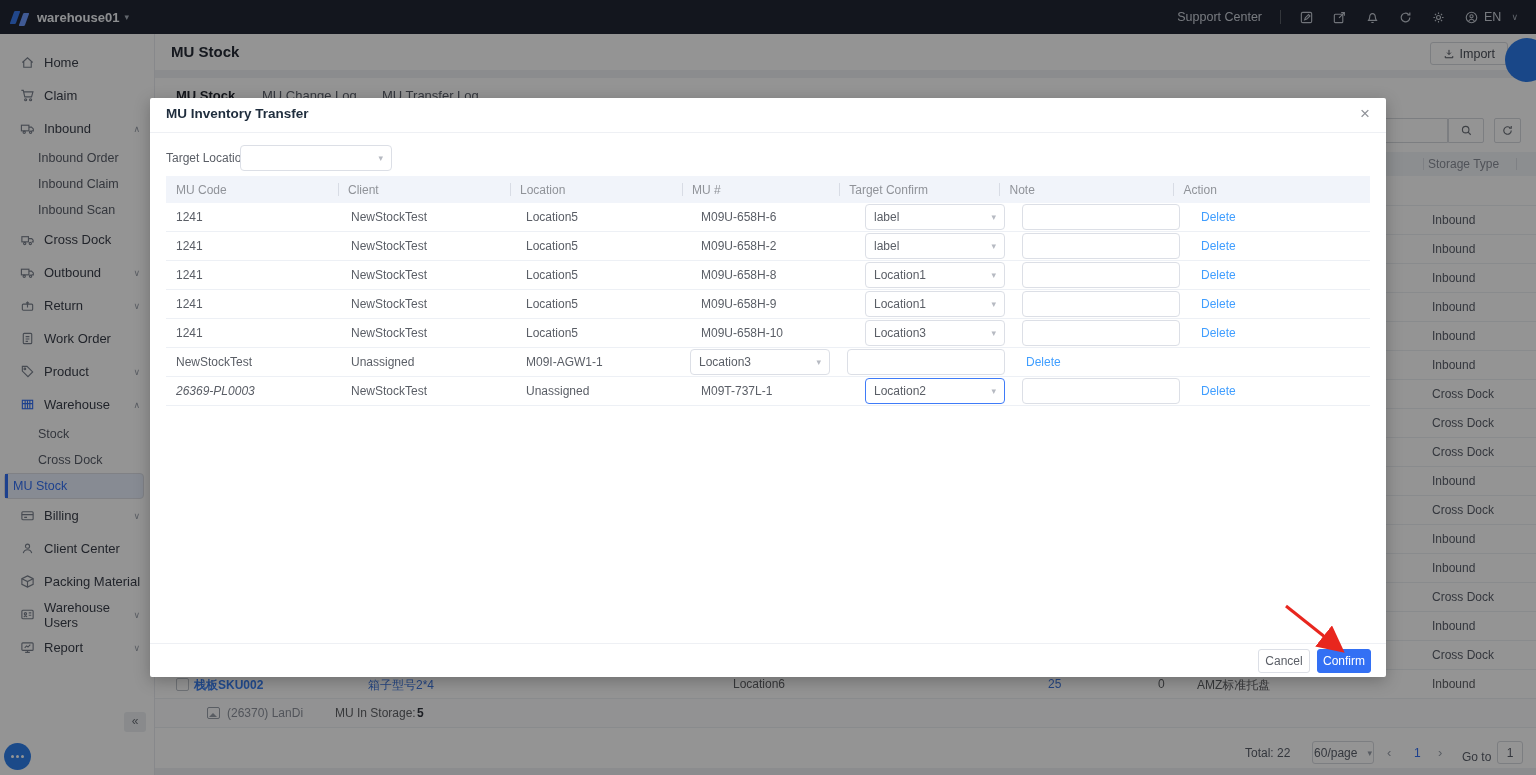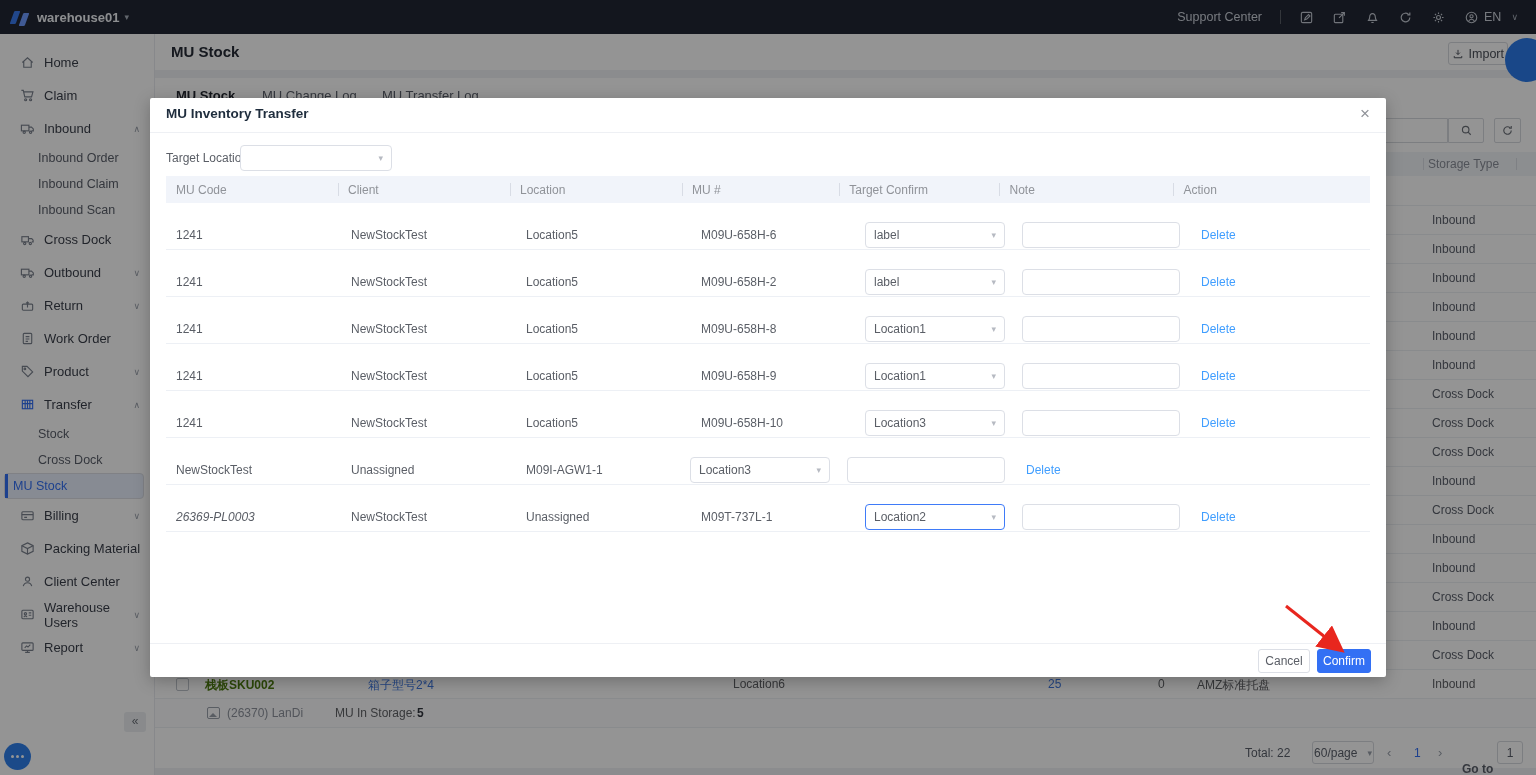--- a/index.html
+++ b/index.html
@@ -34,21 +34,21 @@
   #collapse-btn{position:absolute;left:124px;top:712px;width:22px;height:20px;background:#eceef2;border-radius:3px;
                 color:#6b7078;text-align:center;line-height:19px;font-size:12px;cursor:pointer;}
   #chat-bubble{position:absolute;left:4px;top:743px;width:27px;height:27px;border-radius:50%;background:#2f80ed;z-index:2;
                display:flex;align-items:center;justify-content:center;cursor:pointer;}
   .chat-dots{display:flex;gap:2px;}
   .chat-dots i{width:3px;height:3px;border-radius:50%;background:#fff;}
 
   
   #titlebar{position:absolute;left:155px;top:34px;width:1381px;height:36px;background:#fff;z-index:1;}
   #page-title{position:absolute;left:16px;top:9px;font-size:15px;font-weight:bold;color:#262b36;}
-  #import-btn{position:absolute;right:28px;top:8px;height:23px;padding:0 3px;border:1px solid #d6d9de;border-radius:3px;background:#fff;
+  #import-btn{position:absolute;right:28px;top:8px;height:23px;padding:0 12px;border:1px solid #d6d9de;border-radius:3px;background:#fff;
               display:flex;align-items:center;gap:5px;color:#4a4f58;font-size:12.5px;cursor:pointer;margin-left:40px;}
   #import-btn svg{width:12px;height:12px;}
   #card{position:absolute;left:155px;top:78px;width:1381px;height:690px;background:#fff;z-index:1;}
   .tab{position:absolute;top:10px;font-size:13px;color:#5a5f6a;cursor:pointer;}
   .tab.active{color:#23272f;font-weight:bold;}
   #search-input{position:absolute;left:1045px;top:40px;width:248px;height:25px;border:1px solid #d6d9de;border-radius:2px 0 0 2px;background:#fff;padding:0 8px;font-size:12px;}
   #search-btn{position:absolute;left:1293px;top:40px;width:36px;height:25px;border:1px solid #d6d9de;border-radius:0 2px 2px 0;background:#fff;
               display:flex;align-items:center;justify-content:center;color:#6b7078;cursor:pointer;}
   #refresh-btn{position:absolute;left:1339px;top:40px;width:27px;height:25px;border:1px solid #d6d9de;border-radius:2px;background:#fff;
               display:flex;align-items:center;justify-content:center;color:#6b7078;cursor:pointer;}
@@ -67,41 +67,41 @@
   .img-ic{position:absolute;left:52px;top:8px;width:13px;height:12px;border:1px solid #9aa0ab;border-radius:2px;}
   .img-ic::after{content:"";position:absolute;left:1px;bottom:1px;border-left:4px solid transparent;border-right:4px solid transparent;border-bottom:4px solid #9aa0ab;}
   
   #pagination{position:absolute;left:0;top:660px;width:1381px;height:30px;font-size:12px;color:#5a5f6a;}
   #pg-total{position:absolute;left:1090px;top:8px;}
   #pg-size{position:absolute;left:1157px;top:3px;width:62px;height:23px;border:1px solid #d6d9de;border-radius:3px;background:#fff;
            display:flex;align-items:center;justify-content:center;gap:5px;cursor:pointer;}
   #pg-prev{position:absolute;left:1232px;top:7px;color:#9aa0ab;cursor:pointer;font-size:13px;}
   #pg-cur{position:absolute;left:1259px;top:8px;color:#3370f4;cursor:pointer;}
   #pg-next{position:absolute;left:1283px;top:7px;color:#9aa0ab;cursor:pointer;font-size:13px;}
-  #pg-goto-label{position:absolute;left:1307px;top:24px;font-weight:bold;}
+  #pg-goto-label{position:absolute;left:1307px;top:12px;}
   #pg-goto{position:absolute;left:1342px;top:3px;width:26px;height:23px;border:1px solid #d6d9de;border-radius:3px;text-align:center;font-size:12px;color:#5a5f6a;background:#fff;}
 
   
   #overlay{position:absolute;inset:0;background:rgba(0,0,0,.42);z-index:10;}
   #float-circle{position:absolute;right:-13px;top:38px;width:44px;height:44px;border-radius:50%;background:#2b7bea;z-index:2;}
 
   
   #modal{position:absolute;left:150px;top:98px;width:1236px;height:579px;background:#fff;border-radius:2px;z-index:20;
          box-shadow:0 4px 16px rgba(0,0,0,.25);}
   #modal-title{position:absolute;left:16px;top:8px;font-size:13.5px;font-weight:bold;color:#1f2d3d;}
   #modal-close{position:absolute;right:16px;top:6px;font-size:17px;color:#909399;cursor:pointer;}
   #modal-hd-divider{position:absolute;left:0;top:34px;width:1236px;height:1px;background:#eef0f4;}
   #tl-label{position:absolute;left:16px;top:53px;color:#5a5e66;}
   #tl-select{position:absolute;left:90px;top:47px;width:152px;height:26px;border:1px solid #dcdfe6;border-radius:4px;background:#fff;
              display:flex;align-items:center;justify-content:flex-end;padding:0 8px;color:#c0c4cc;cursor:pointer;}
   #mtable{position:absolute;left:16px;top:78px;width:1204px;}
   #mthead{display:flex;height:27px;background:#f1f4fa;align-items:center;color:#909399;}
   .mhcell{position:relative;padding-left:10px;display:flex;align-items:center;height:100%;}
   .hsep{position:absolute;left:0;top:7px;width:1px;height:13px;background:#d8dce5;}
-  .mrow{display:flex;height:29px;border-bottom:1px solid #edf0f5;align-items:center;color:#5a5e66;margin-top:18px;}
+  .mrow{display:flex;height:29px;border-bottom:1px solid #edf0f5;align-items:center;color:#5a5e66;}
   .mcell{padding-left:10px;display:flex;align-items:center;height:100%;}
   .sel{display:flex;align-items:center;justify-content:space-between;border:1px solid #dcdfe6;border-radius:4px;height:26px;
        padding:0 8px;width:140px;background:#fff;color:#5a5e66;margin-left:4px;cursor:pointer;}
   .sel.focus{border-color:#3f7bf8;}
   .sel .caret{color:#b6bac2;font-size:9px;}
   .note{width:158px;height:26px;border:1px solid #dcdfe6;border-radius:4px;margin-left:-2px;padding:0 8px;font-size:12px;}
   .del{color:#409eff;cursor:pointer;}
   #modal-ft-divider{position:absolute;left:0;top:545px;width:1236px;height:1px;background:#eef0f4;}
   #cancel-btn{position:absolute;left:1108px;top:551px;width:52px;height:24px;border:1px solid #dcdfe6;border-radius:3px;background:#fff;
               color:#5a5e66;font-size:12px;display:flex;align-items:center;justify-content:center;cursor:pointer;}
@@ -261,21 +261,21 @@
           <span>Product</span>
           <span class="chev">∨</span>
         </div>
         <div class="side-item">
           <span class="side-ic blue">
             <svg viewBox="0 0 16 16" fill="none" stroke="currentColor" stroke-width="1.2">
               <rect x="2.5" y="3.5" width="11" height="9"></rect>
               <path d="M5.5 3.5v9M8 3.5v9M10.5 3.5v9M2.5 7h11"></path>
             </svg>
           </span>
-          <span>Transfer</span>
+          <span>Warehouse</span>
           <span class="chev">∧</span>
         </div>
         <div class="side-sub">
           <span>Stock</span>
         </div>
         <div class="side-sub">
           <span>Cross Dock</span>
         </div>
         <div class="side-sub sel">
           <span>MU Stock</span>
@@ -286,34 +286,34 @@
               <rect x="2" y="4" width="12" height="8.5" rx="1"></rect>
               <path d="M2 7h12M4.5 10h3"></path>
             </svg>
           </span>
           <span>Billing</span>
           <span class="chev">∨</span>
         </div>
         <div class="side-item">
           <span class="side-ic">
             <svg viewBox="0 0 16 16" fill="none" stroke="currentColor" stroke-width="1.2">
+              <circle cx="8" cy="5.5" r="2.2"></circle>
+              <path d="M3.5 13c.5-2.4 2-3.7 4.5-3.7s4 1.3 4.5 3.7"></path>
+            </svg>
+          </span>
+          <span>Client Center</span>
+        </div>
+        <div class="side-item">
+          <span class="side-ic">
+            <svg viewBox="0 0 16 16" fill="none" stroke="currentColor" stroke-width="1.2">
               <path d="M8 2 14 5v6l-6 3-6-3V5z"></path>
               <path d="M2 5l6 3 6-3M8 8v6"></path>
             </svg>
           </span>
           <span>Packing Material</span>
-        </div>
-        <div class="side-item">
-          <span class="side-ic">
-            <svg viewBox="0 0 16 16" fill="none" stroke="currentColor" stroke-width="1.2">
-              <circle cx="8" cy="5.5" r="2.2"></circle>
-              <path d="M3.5 13c.5-2.4 2-3.7 4.5-3.7s4 1.3 4.5 3.7"></path>
-            </svg>
-          </span>
-          <span>Client Center</span>
         </div>
         <div class="side-item">
           <span class="side-ic">
             <svg viewBox="0 0 16 16" fill="none" stroke="currentColor" stroke-width="1.2">
               <rect x="2" y="3.5" width="12" height="9" rx="1"></rect>
               <circle cx="5.8" cy="7.2" r="1.2"></circle>
               <path d="M9.3 6.3H12M9.3 8.8H12M4.2 10.8c.3-.9.9-1.4 1.6-1.4s1.3.5 1.6 1.4"></path>
             </svg>
           </span>
           <span>Warehouse Users</span>
@@ -420,21 +420,21 @@
         <div class="bgrow" style="top: 534px;">
           <span class="bgstorage">Inbound</span>
         </div>
         <div class="bgrow" style="top: 563px;">
           <span class="bgstorage">Cross Dock</span>
         </div>
       </div>
 
     <div id="bg-lastrow">
       <span class="cbx"></span>
-      <span class="cell-t" style="left:50px;font-weight:bold;color:#4d7c0f">栈板SKU002</span>
+      <span class="cell-t" style="left:39px;font-weight:bold;color:#3b82f6">栈板SKU002</span>
       <span class="cell-t" style="left:213px;color:#3f78e0">箱子型号2*4</span>
       <span class="cell-t" style="left:578px">Location6</span>
       <span class="cell-t" style="left:893px;color:#3f78e0">25</span>
       <span class="cell-t" style="left:1003px">0</span>
       <span class="cell-t" style="left:1042px">AMZ标准托盘</span>
       <span class="cell-t" style="left:1277px">Inbound</span>
     </div>
     <div id="bg-subrow">
       <span class="img-ic"></span>
       <span class="cell-t" style="left:72px;color:#8d929c">(26370) LanDi</span>

